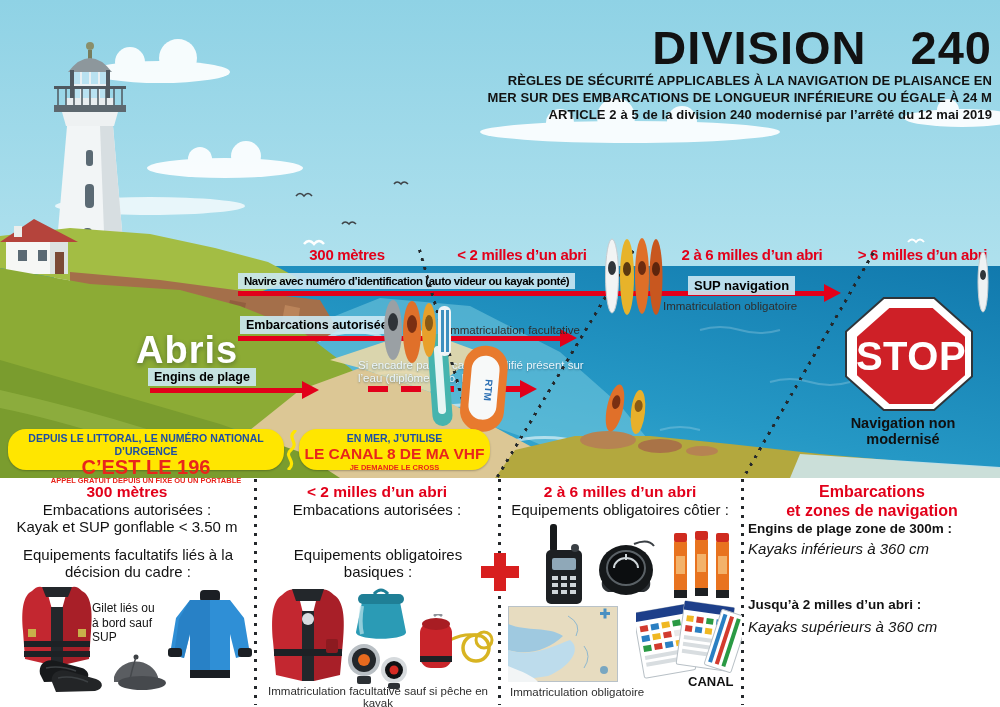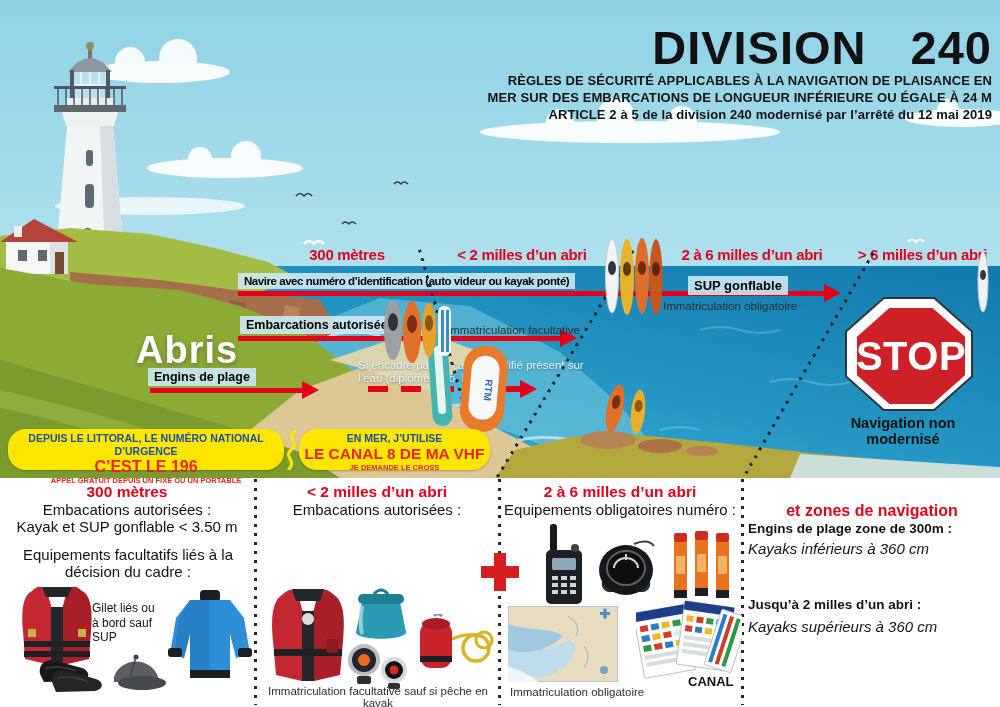--- a/index.html
+++ b/index.html
@@ -206,21 +206,21 @@
   </div>
 
   <div class="zone-label" style="left:282px;top:246px;width:130px">300 mètres</div>
   <div class="zone-label" style="left:442px;top:246px;width:160px">&lt; 2 milles d’un abri</div>
   <div class="zone-label" style="left:672px;top:246px;width:160px">2 à 6 milles d’un abri</div>
   <div class="zone-label" style="left:850px;top:246px;width:145px">&gt; 6 milles d’un abri</div>
 
   <div class="band" style="left:238px;top:273px;font-size:11.5px;letter-spacing:-0.45px">Navire avec numéro d’identification (auto videur ou kayak ponté)</div>
   <div class="red-line" style="left:238px;top:291px;width:586px"></div>
   <div class="ah" style="left:824px;top:284px"></div>
-  <div class="band" style="left:688px;top:276px;font-size:13px">SUP gonflable</div>
+  <div class="band" style="left:688px;top:276px;font-size:13px">SUP navigation</div>
   <div class="note" style="left:663px;top:300px">Immatriculation obligatoire</div>
 
   <div class="band" style="left:240px;top:316px;font-size:12.5px">Embarcations autorisées</div>
   <div class="red-line" style="left:238px;top:336px;width:322px"></div>
   <div class="ah" style="left:560px;top:329px"></div>
   <div class="note" style="left:447px;top:324px">Immatriculation facultative</div>
 
   <div class="abris">Abris</div>
 
   <div class="band" style="left:148px;top:368px;font-size:12.5px">Engins de plage</div>
@@ -282,21 +282,21 @@
         </g>
       <g transform="rotate(6 638 412)">
           <ellipse cx="638" cy="412" rx="7" ry="22" fill="#e8b02b"></ellipse>
           <ellipse cx="638" cy="406" rx="4" ry="6" fill="#8a5a14"></ellipse>
         </g>
     </g>
   </svg>
 
   <div class="ybox" style="left:8px;top:429px;width:276px;height:41px">
     <div class="l1">DEPUIS LE LITTORAL, LE NUMÉRO NATIONAL D’URGENCE</div>
-    <div class="l2" style="font-size:16px">C’EST LE 196</div>
+    <div class="l2" style="font-size:20px">C’EST LE 196</div>
     <div class="l3">APPEL GRATUIT DEPUIS UN FIXE OU UN PORTABLE</div>
   </div>
   <svg class="abs" style="left:283px;top:430px" width="16" height="40" viewBox="0 0 16 40">
     <path d="M12,1 C3,8 17,13 8,20 C0,26 14,31 6,39" stroke="#ffe600" stroke-width="3.2" fill="none" stroke-linecap="round"></path>
   </svg>
   <div class="ybox" style="left:299px;top:429px;width:191px;height:41px">
     <div class="l1">EN MER, J’UTILISE</div>
     <div class="l2" style="font-size:15.5px">LE CANAL 8 DE MA VHF</div>
     <div class="l3">JE DEMANDE LE CROSS</div>
   </div>
@@ -348,20 +348,21 @@
     <rect x="36" y="4" width="20" height="12" rx="4" fill="#1b1f24"></rect>
     <path d="M26,14 L66,14 L80,32 L86,68 L72,72 L66,48 L66,88 L26,88 L26,48 L20,72 L6,68 L12,32 Z" fill="#2f8fd6"></path>
     <path d="M26,14 L46,14 L46,88 L26,88 L26,48 L20,72 L10,69 L15,33 Z" fill="#2579bd" opacity="0.65"></path>
     <rect x="4" y="62" width="14" height="9" rx="3" fill="#1b1f24"></rect>
     <rect x="74" y="62" width="14" height="9" rx="3" fill="#1b1f24"></rect>
     <rect x="26" y="84" width="40" height="8" fill="#1b1f24"></rect>
   </svg>
 
   <div class="p-title" style="left:256px;top:483px;width:242px">&lt; 2 milles d’un abri</div>
   <div class="p-text" style="left:256px;top:501px;width:242px">Embacations autorisées :</div>
+  <div class="p-text" style="left:288px;top:546px;width:180px">Equipements obligatoires basiques :</div>
 
   <svg class="abs" style="left:268px;top:583px" width="80" height="104" viewBox="0 0 80 104">
     <path d="M14,12 C4,18 3,36 5,58 L8,92 L34,98 L36,34 L30,10 C25,4 20,6 14,12 Z" fill="#c32730"></path>
     <path d="M66,12 C76,18 77,36 75,58 L72,92 L46,98 L44,34 L50,10 C55,4 60,6 66,12 Z" fill="#a81f28"></path>
     <rect x="34" y="28" width="12" height="70" fill="#23272b"></rect>
     <path d="M24,6 L56,6 L52,18 L28,18 Z" fill="#23272b"></path>
     <rect x="6" y="66" width="68" height="7" fill="#1d2125"></rect>
     <circle cx="40" cy="36" r="6" fill="#d8dde0"></circle>
     <rect x="58" y="56" width="12" height="14" rx="2" fill="#8c1a20"></rect>
   </svg>
@@ -391,21 +392,21 @@
     <path d="M20,2 q4,-4 8,0" stroke="#8d9299" stroke-width="2.5" fill="none"></path>
   </svg>
   <div class="p-caption" style="left:258px;top:685px;width:240px;text-align:center">Immatriculation facultative sauf si pêche en kayak</div>
 
   <div class="plus">
       <div class="ph"></div>
       <div class="pv"></div>
     </div>
 
   <div class="p-title" style="left:500px;top:483px;width:240px">2 à 6 milles d’un abri</div>
-  <div class="p-text" style="left:500px;top:501px;width:240px">Equipements obligatoires numéro :</div>
+  <div class="p-text" style="left:500px;top:501px;width:240px">Equipements obligatoires côtier :</div>
 
   <svg class="abs" style="left:542px;top:522px" width="44" height="84" viewBox="0 0 44 84">
     <rect x="8" y="2" width="7" height="28" rx="3" fill="#17191b"></rect>
     <rect x="4" y="28" width="36" height="54" rx="5" fill="#1d2023"></rect>
     <rect x="10" y="36" width="24" height="12" rx="2" fill="#8fa8b8"></rect>
     <g fill="#cfd6da">
       <rect x="10" y="54" width="6" height="4"></rect>
         <rect x="19" y="54" width="6" height="4"></rect>
         <rect x="28" y="54" width="6" height="4"></rect>
       <rect x="10" y="61" width="6" height="4"></rect>
@@ -501,19 +502,20 @@
     <g transform="rotate(18 90 44)">
       <rect x="76" y="14" width="28" height="58" rx="2" fill="#ffffff" stroke="#b8c0c6"></rect>
       <rect x="79" y="18" width="4" height="50" fill="#2a7fc2"></rect>
         <rect x="86" y="18" width="4" height="50" fill="#d23b2e"></rect>
         <rect x="93" y="18" width="4" height="50" fill="#2a9a44"></rect>
     </g>
   </svg>
   <div class="ripam-label">CANAL</div>
   <div class="p-caption" style="left:510px;top:686px">Immatriculation obligatoire</div>
 
+  <div class="p-title" style="left:744px;top:483px;width:256px;font-size:16px">Embarcations</div>
   <div class="p-title" style="left:744px;top:502px;width:256px;font-size:16px">et zones de navigation</div>
   <div class="p4-head" style="left:748px;top:521px">Engins de plage zone de 300m :</div>
   <div class="p4-italic" style="left:748px;top:540px">Kayaks inférieurs à 360 cm</div>
   <div class="p4-head" style="left:748px;top:597px">Jusqu’à 2 milles d’un abri :</div>
   <div class="p4-italic" style="left:748px;top:618px">Kayaks supérieurs à 360 cm</div>
 
 </div>
 
 </body></html>

